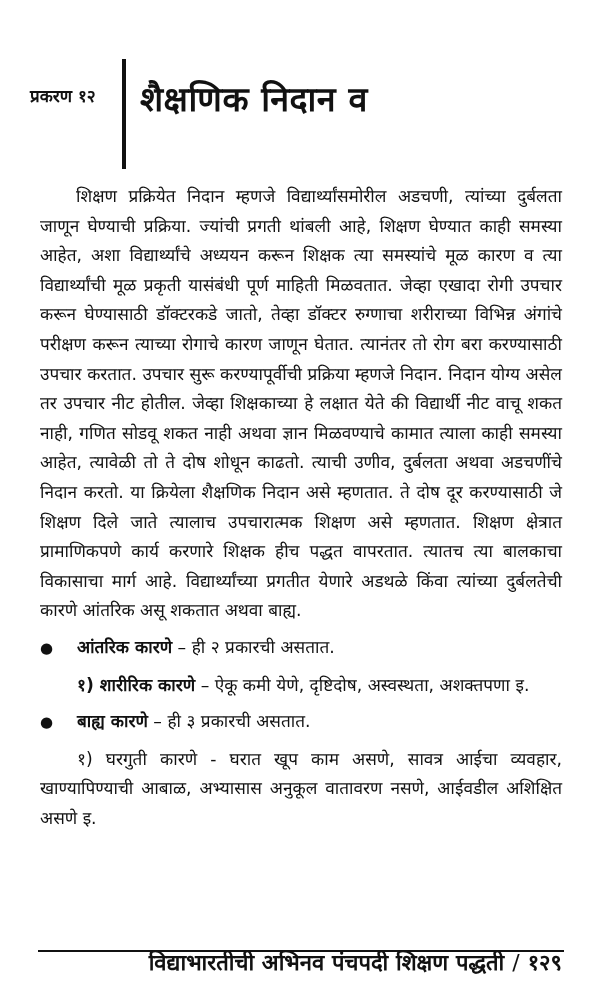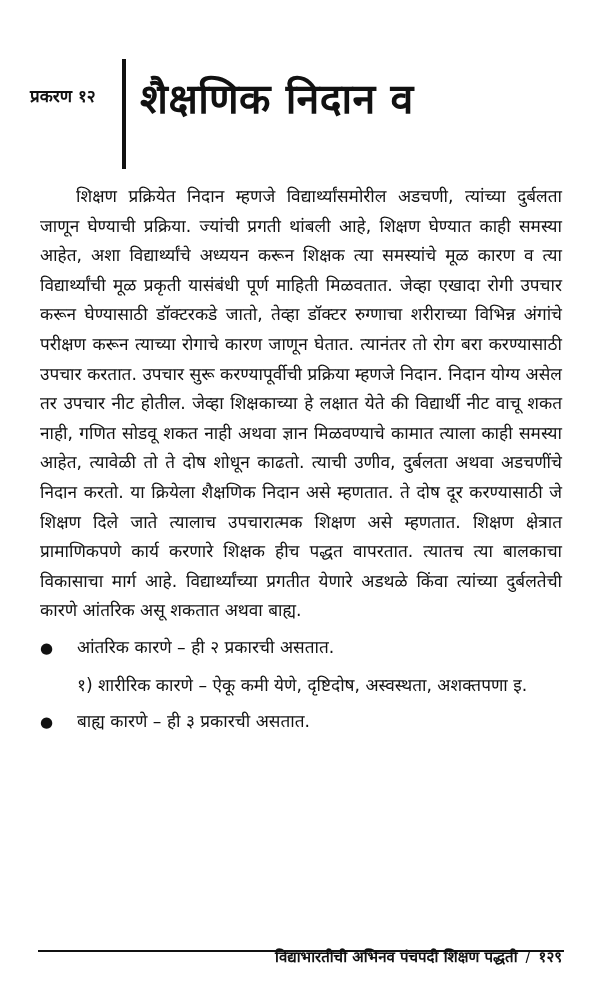--- a/index.html
+++ b/index.html
@@ -12,45 +12,45 @@
   .chapter-label {
     position: absolute; left: 30px; top: 84px;
     font-size: 17px; font-weight: bold; letter-spacing: 0px;
   }
   .header-rule {
     position: absolute; left: 122px; top: 59px; width: 4px; height: 110px;
     background: #111;
   }
   .chapter-title {
     position: absolute; left: 140px; top: 76px;
-    font-size: 41px; line-height: 46px; font-weight: bold;
+    font-size: 34px; line-height: 46px; font-weight: bold;
     letter-spacing: 0.5px;
   }
   .chapter-title div { white-space: nowrap; }
 
   .body-text {
     position: absolute; left: 40px; top: 182px; width: 522px;
     font-size: 17.2px; line-height: 29.6px;
     text-align: justify;
   }
   .para { text-indent: 36px; margin: 0; }
   .bullet-row { display: flex; align-items: baseline; margin-top: 7px; }
   .bullet {
     width: 37px; flex: 0 0 37px; font-size: 15px;
   }
-  .bold { font-weight: normal; margin-top: 8px; }
+  .bold { font-weight: bold; margin-top: 8px; }
   .sub { margin: 7px 0 0 37px; }
   .sub-indent { margin: 7px 0 0 0; text-indent: 37px; }
 
   .footer-rule {
     position: absolute; left: 38px; top: 950px; width: 526px; height: 2px; background: #111;
   }
   .footer {
     position: absolute; right: 38px; top: 946px;
-    font-size: 15px; font-weight: bold; white-space: nowrap;
+    font-size: 22px; font-weight: bold; white-space: nowrap;
   }
   .footer .sep { margin: 0 8px; font-weight: normal; }
 </style>
 </head>
 <body>
 
 <div class="header">
   <div class="chapter-label">प्रकरण १२</div>
   <div class="header-rule"></div>
   <div class="chapter-title">
@@ -70,18 +70,21 @@
   <div class="sub">
     <span class="bold">१) शारीरिक कारणे</span><span> – ऐकू कमी येणे, दृष्टिदोष, अस्वस्थता, अशक्तपणा इ.</span>
   </div>
 
   <div class="bullet-row">
     <span class="bullet">●</span>
     <span>
       <span class="bold">बाह्य कारणे</span><span> – ही ३ प्रकारची असतात.</span>
     </span>
   </div>
+  <div class="sub-indent">
+    <span>१) घरगुती कारणे - घरात खूप काम असणे, सावत्र आईचा व्यवहार, खाण्यापिण्याची आबाळ, अभ्यासास अनुकूल वातावरण नसणे, आईवडील अशिक्षित असणे इ.</span>
+  </div>
 </div>
 
 <div class="footer-rule"></div>
 <div class="footer">
   <span>विद्याभारतीची अभिनव पंचपदी शिक्षण पद्धती</span><span class="sep">/</span><span>१२९</span>
 </div>
 
 </body></html>

